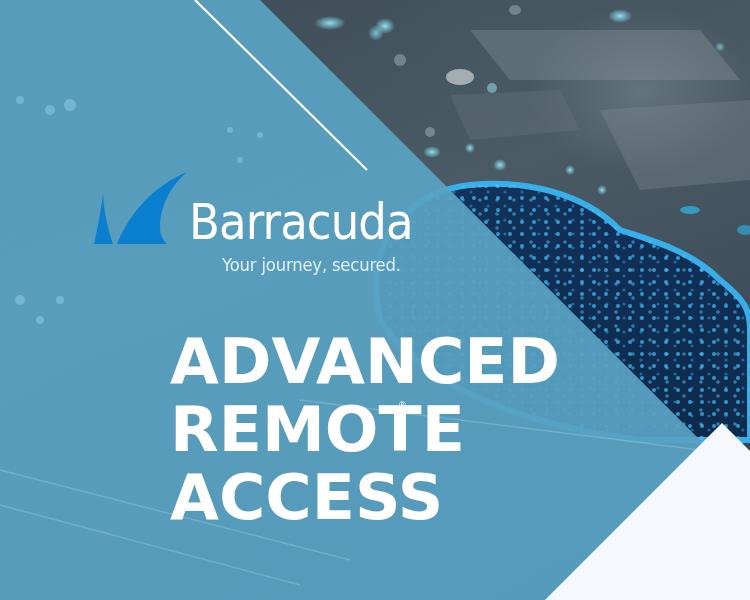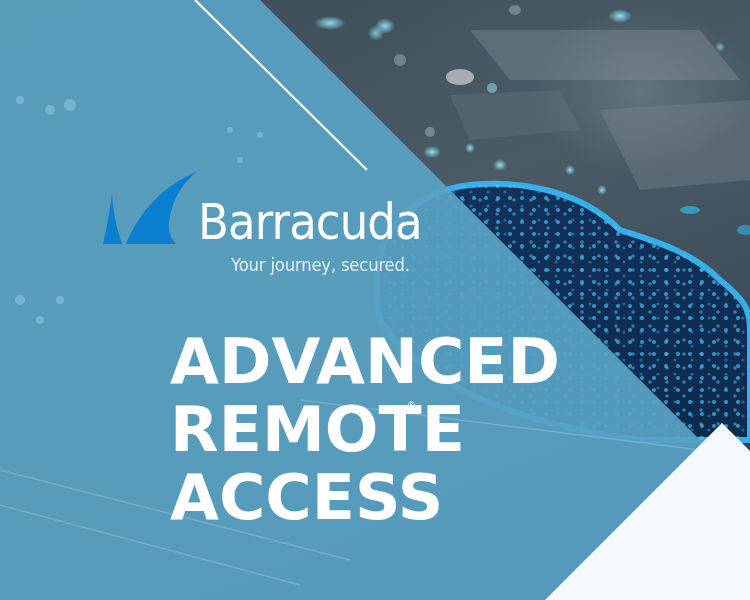--- a/index.html
+++ b/index.html
@@ -6,21 +6,21 @@
     body { width: 750px; height: 600px; overflow: hidden; position: relative; font-family: "Liberation Sans", sans-serif; }
     .bg {
       position: absolute; inset: 0;
       background:
         radial-gradient(ellipse 160px 120px at 640px 90px, rgba(120,135,145,0.55), rgba(0,0,0,0) 70%),
         radial-gradient(ellipse 220px 160px at 520px 60px, rgba(70,90,100,0.6), rgba(0,0,0,0) 70%),
         linear-gradient(160deg, #3b4a55 0%, #4b5b66 40%, #2c3c4a 100%);
     }
     .bg-svg { position: absolute; left: 0; top: 0; }
     .overlay-svg { position: absolute; left: 0; top: 0; }
-    .logo { position: absolute; left: 101px; top: 168px; width: 330px; height: 110px; }
+    .logo { position: absolute; left: 92px; top: 168px; width: 330px; height: 110px; }
     .logo-icon { position: absolute; left: 0; top: 0; }
     .brand {
       position: absolute; left: 94px; top: 196px;
       color: #ffffff; font-size: 49px; font-weight: 300; letter-spacing: -1px;
       font-family: "DejaVu Sans", sans-serif; font-weight: normal;
       transform: scaleX(0.92); transform-origin: left top;
       -webkit-text-stroke: 0;
     }
     .reg {
       position: absolute; left: 307px; top: 232px; color: #ffffff; font-size: 9px;

